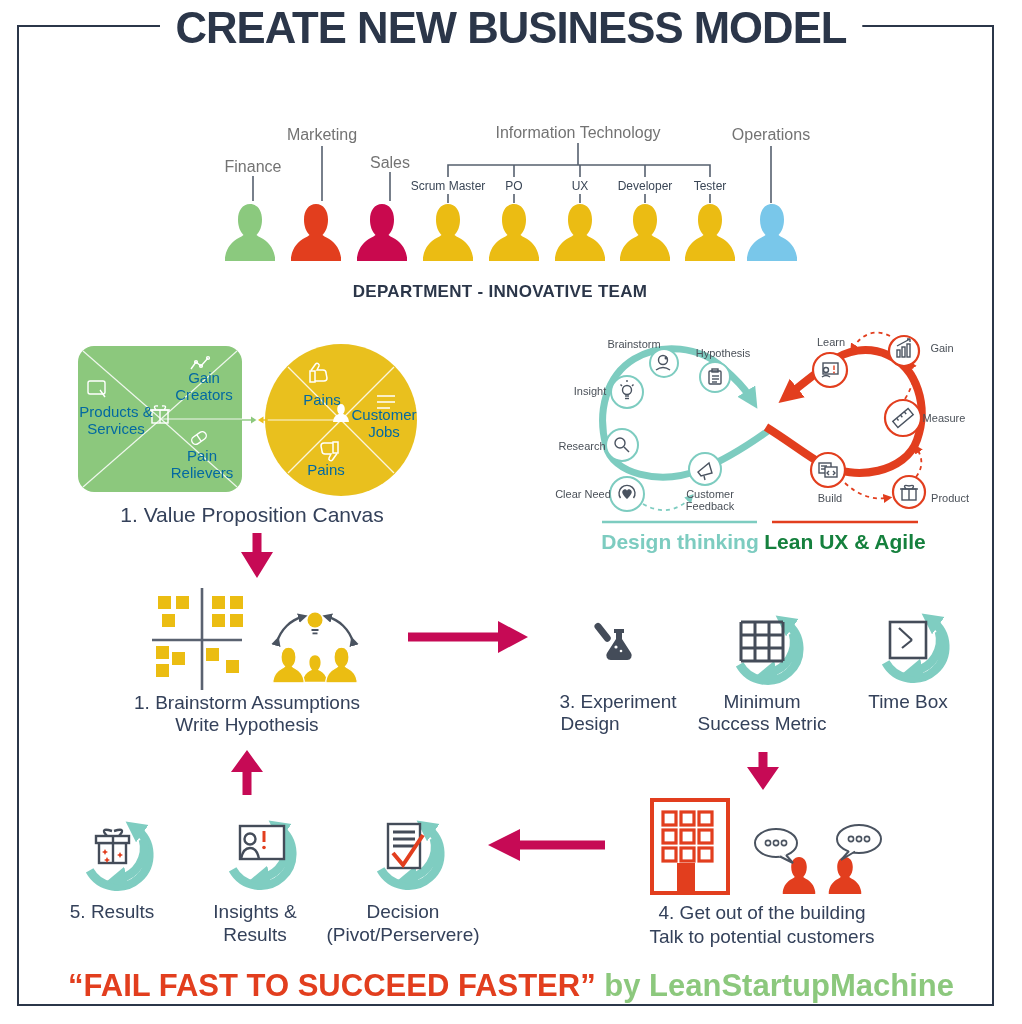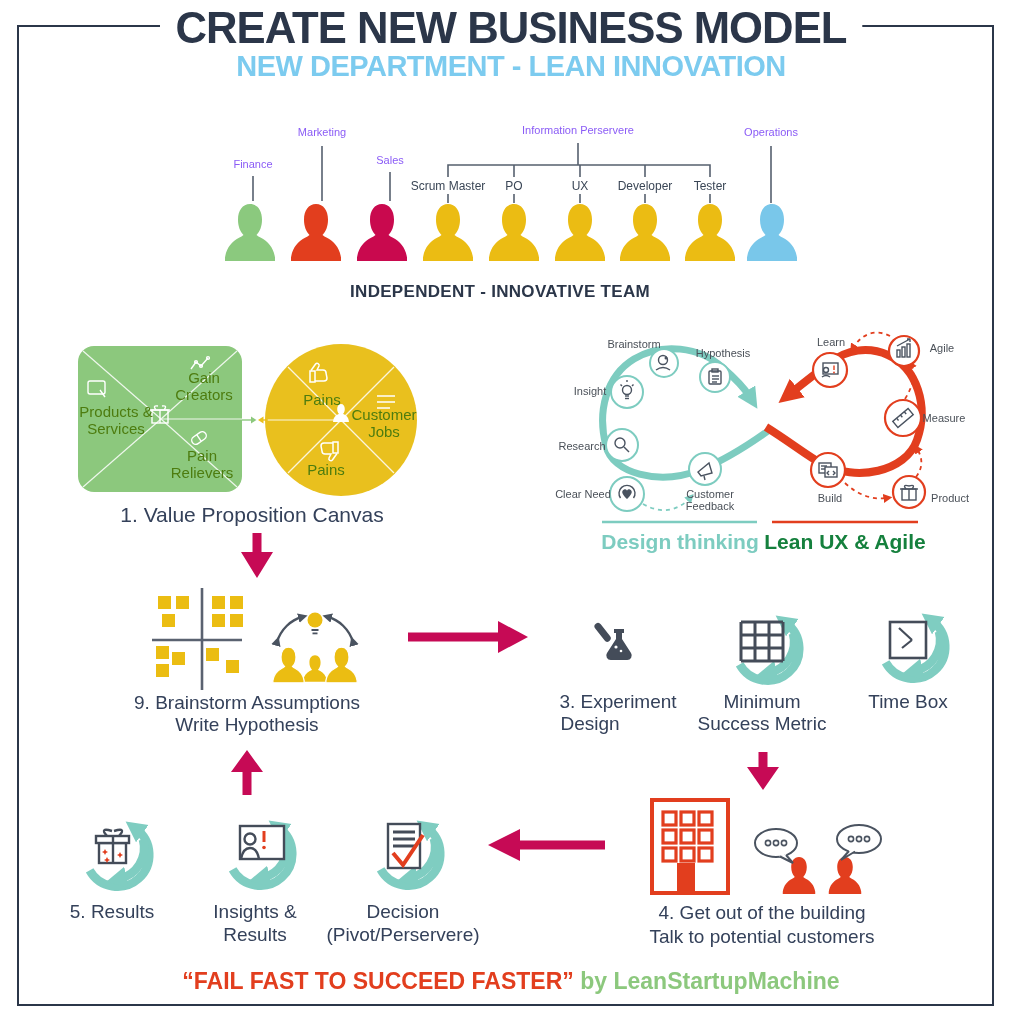--- a/index.html
+++ b/index.html
@@ -4,41 +4,40 @@
 <style>
   html,body{margin:0;padding:0;background:#fff;}
   .poster{position:relative;width:1022px;height:1024px;background:#fff;overflow:hidden;
           font-family:"Liberation Sans",sans-serif;}
   .frame{position:absolute;left:17px;top:25px;width:973px;height:977px;border:2px solid #2B3649;z-index:0;}
   .title{position:absolute;left:50%;top:2px;transform:translateX(-50%) scaleX(.97);z-index:2;
          background:#fff;padding:0 16px;font-size:45px;font-weight:800;letter-spacing:-1px;color:#2B3649;white-space:nowrap;}
   .subtitle{position:absolute;left:50%;top:50px;transform:translateX(-50%);z-index:2;
             font-size:29px;font-weight:800;color:#7CCBEF;letter-spacing:-.5px;white-space:nowrap;}
   .lbl{position:absolute;transform:translateX(-50%);text-align:center;color:#37445A;white-space:nowrap;z-index:3;line-height:1.15;}
-  .dept{font-size:11px;color:#8b5cf6;}
+  .dept{font-size:16px;color:#737373;}
   .role{font-size:12px;color:#3A4656;}
   .team{font-size:17px;font-weight:800;color:#2B3649;letter-spacing:.3px;}
-  .vp{color:#4d7c0f;font-size:15px;}
+  .vp{color:#0369a1;font-size:15px;}
   .wrap{white-space:normal;line-height:1.13;}
   .node{font-size:11px;color:#4A5058;}
   .caption{font-size:21px;color:#34415A;}
   .step{font-size:19px;color:#34415A;}
   .loopword{font-size:21px;font-weight:800;}
   .teal-t{color:#7DCCC0;} .red-t{color:#15803d;}
-  .quote{font-size:23px;font-weight:800;white-space:nowrap;}
+  .quote{font-size:31px;font-weight:800;white-space:nowrap;}
   .quote .q1{color:#E23E1E;} .quote .q2{color:#8CC87D;}
   svg.overlay{position:absolute;left:0;top:0;z-index:1;}
 </style>
 </head>
 <body>
 
 <div class="poster">
   <div class="frame"></div>
   <div class="title">CREATE NEW BUSINESS MODEL</div>
-  <div class="subtitle">NEW DEPARTMENT - LEAN INNOVATION</div>
 
   <svg class="overlay" width="1022" height="1024" viewBox="0 0 1022 1024">
     <defs>
       <symbol id="person" viewBox="0 0 56 57">
         <path d="M28,0 C35.5,0 40,6.5 40,15.5 C40,22 38,27.5 34.5,31 C36,32.2 37,32.8 38.5,33.6 C46.5,37.8 51.5,44 53,53.5 L53,57 L3,57 L3,53.5 C4.5,44 9.5,37.8 17.5,33.6 C19,32.8 20,32.2 21.5,31 C18,27.5 16,22 16,15.5 C16,6.5 20.5,0 28,0 Z"></path>
       </symbol>
       <g id="cyc">
         <path d="M24,76 A37,37 0 1 0 78,28" fill="none" stroke="#7FCDC1" stroke-width="10" marker-end="url(#mtealbig)"></path>
         <path d="M86,40 A37,37 0 0 1 58,86" fill="none" stroke="#7FCDC1" stroke-width="10" marker-end="url(#mtealbig)"></path>
       </g>
@@ -374,53 +373,53 @@
           <line x1="393" y1="839" x2="415" y2="839"></line>
           <line x1="393" y1="846" x2="415" y2="846"></line>
       </g>
       <path d="M393,853 L403,865 L423,835" fill="none" stroke="#E23E1E" stroke-width="4"></path>
     </g>
   </svg>
 
   <div class="lbl dept" style="left:253px;top:158px">Finance</div>
   <div class="lbl dept" style="left:322px;top:126px">Marketing</div>
   <div class="lbl dept" style="left:390px;top:154px">Sales</div>
-  <div class="lbl dept" style="left:578px;top:124px">Information Perservere</div>
+  <div class="lbl dept" style="left:578px;top:124px">Information Technology</div>
   <div class="lbl dept" style="left:771px;top:126px">Operations</div>
   <div class="lbl role" style="left:448px;top:180px">Scrum Master</div>
   <div class="lbl role" style="left:514px;top:180px">PO</div>
   <div class="lbl role" style="left:580px;top:180px">UX</div>
   <div class="lbl role" style="left:645px;top:180px">Developer</div>
   <div class="lbl role" style="left:710px;top:180px">Tester</div>
-  <div class="lbl team" style="left:500px;top:282px">INDEPENDENT - INNOVATIVE TEAM</div>
+  <div class="lbl team" style="left:500px;top:282px">DEPARTMENT - INNOVATIVE TEAM</div>
 
   <div class="lbl vp wrap" style="left:204px;top:370px;width:80px">Gain Creators</div>
   <div class="lbl vp wrap" style="left:116px;top:404px;width:86px">Products &amp; Services</div>
   <div class="lbl vp wrap" style="left:202px;top:448px;width:80px">Pain Relievers</div>
   <div class="lbl vp" style="left:322px;top:391px">Pains</div>
   <div class="lbl vp wrap" style="left:384px;top:407px;width:84px">Customer Jobs</div>
   <div class="lbl vp" style="left:326px;top:461px">Pains</div>
   <div class="lbl caption" style="left:252px;top:503px">1. Value Proposition Canvas</div>
 
   <div class="lbl node" style="left:634px;top:338px">Brainstorm</div>
   <div class="lbl node" style="left:723px;top:347px">Hypothesis</div>
   <div class="lbl node" style="left:590px;top:385px">Insight</div>
   <div class="lbl node" style="left:582px;top:440px">Research</div>
   <div class="lbl node" style="left:583px;top:488px">Clear Need</div>
   <div class="lbl node wrap" style="left:710px;top:488px;width:60px">Customer Feedback</div>
 
   <div class="lbl node" style="left:831px;top:336px">Learn</div>
-  <div class="lbl node" style="left:942px;top:342px">Agile</div>
+  <div class="lbl node" style="left:942px;top:342px">Gain</div>
   <div class="lbl node" style="left:944px;top:412px">Measure</div>
   <div class="lbl node" style="left:830px;top:492px">Build</div>
   <div class="lbl node" style="left:950px;top:492px">Product</div>
   <div class="lbl loopword teal-t" style="left:680px;top:530px">Design thinking</div>
   <div class="lbl loopword red-t" style="left:845px;top:530px">Lean UX &amp; Agile</div>
 
-  <div class="lbl step" style="left:247px;top:692px">9. Brainstorm Assumptions</div>
+  <div class="lbl step" style="left:247px;top:692px">1. Brainstorm Assumptions</div>
   <div class="lbl step" style="left:247px;top:714px">Write Hypothesis</div>
   <div class="lbl step" style="left:618px;top:691px">3. Experiment</div>
   <div class="lbl step" style="left:590px;top:713px">Design</div>
   <div class="lbl step" style="left:762px;top:691px">Minimum</div>
   <div class="lbl step" style="left:762px;top:713px">Success Metric</div>
   <div class="lbl step" style="left:908px;top:691px">Time Box</div>
   <div class="lbl step" style="left:762px;top:902px">4. Get out of the building</div>
   <div class="lbl step" style="left:762px;top:926px">Talk to potential customers</div>
   <div class="lbl step" style="left:112px;top:901px">5. Results</div>
   <div class="lbl step" style="left:255px;top:901px">Insights &amp;</div>

